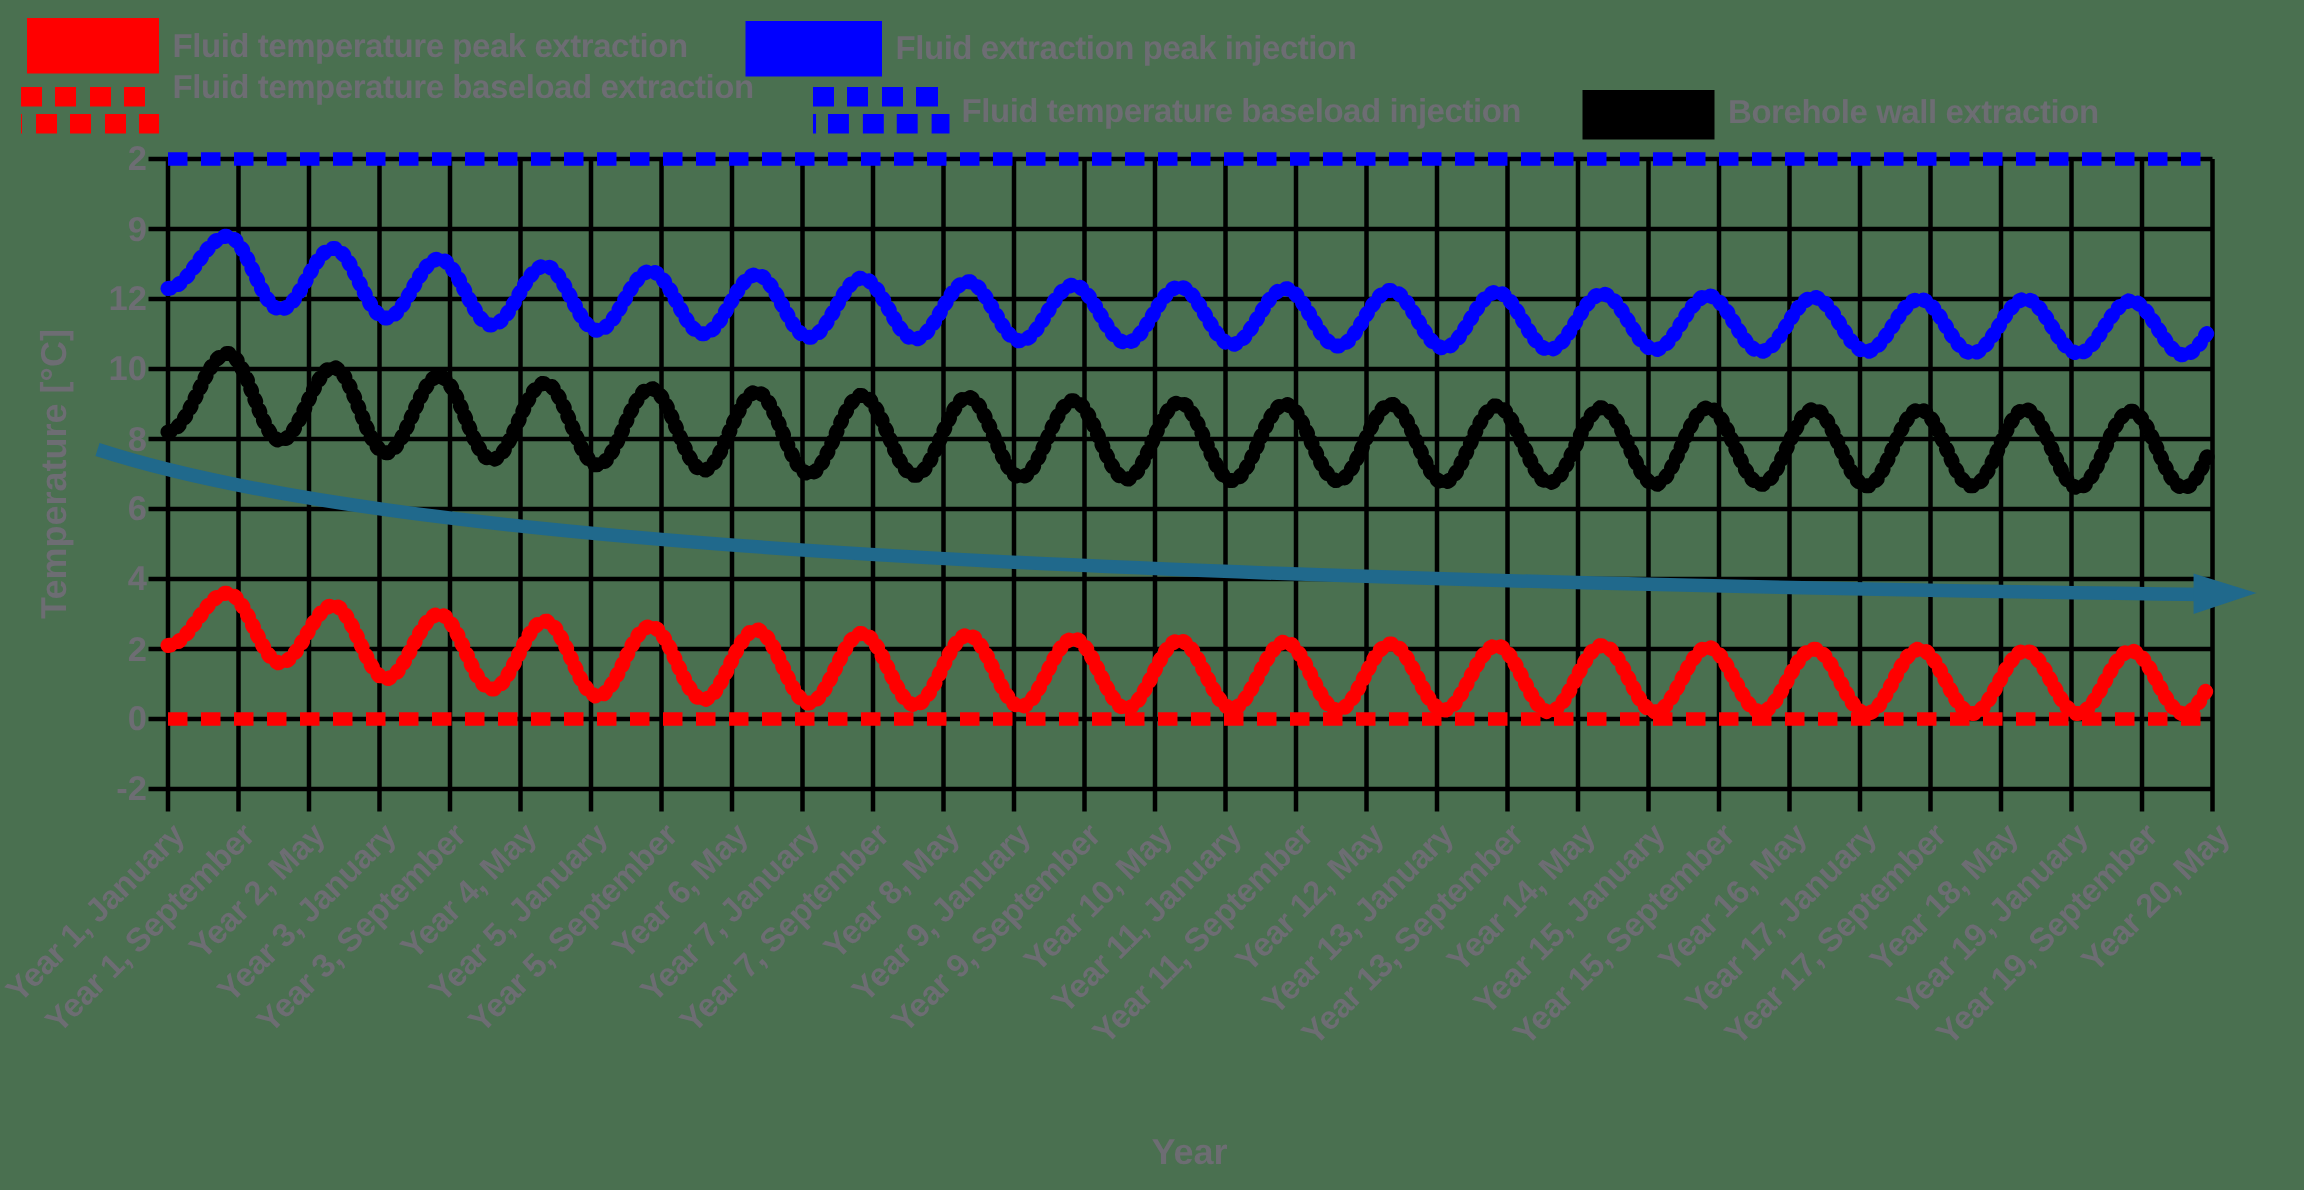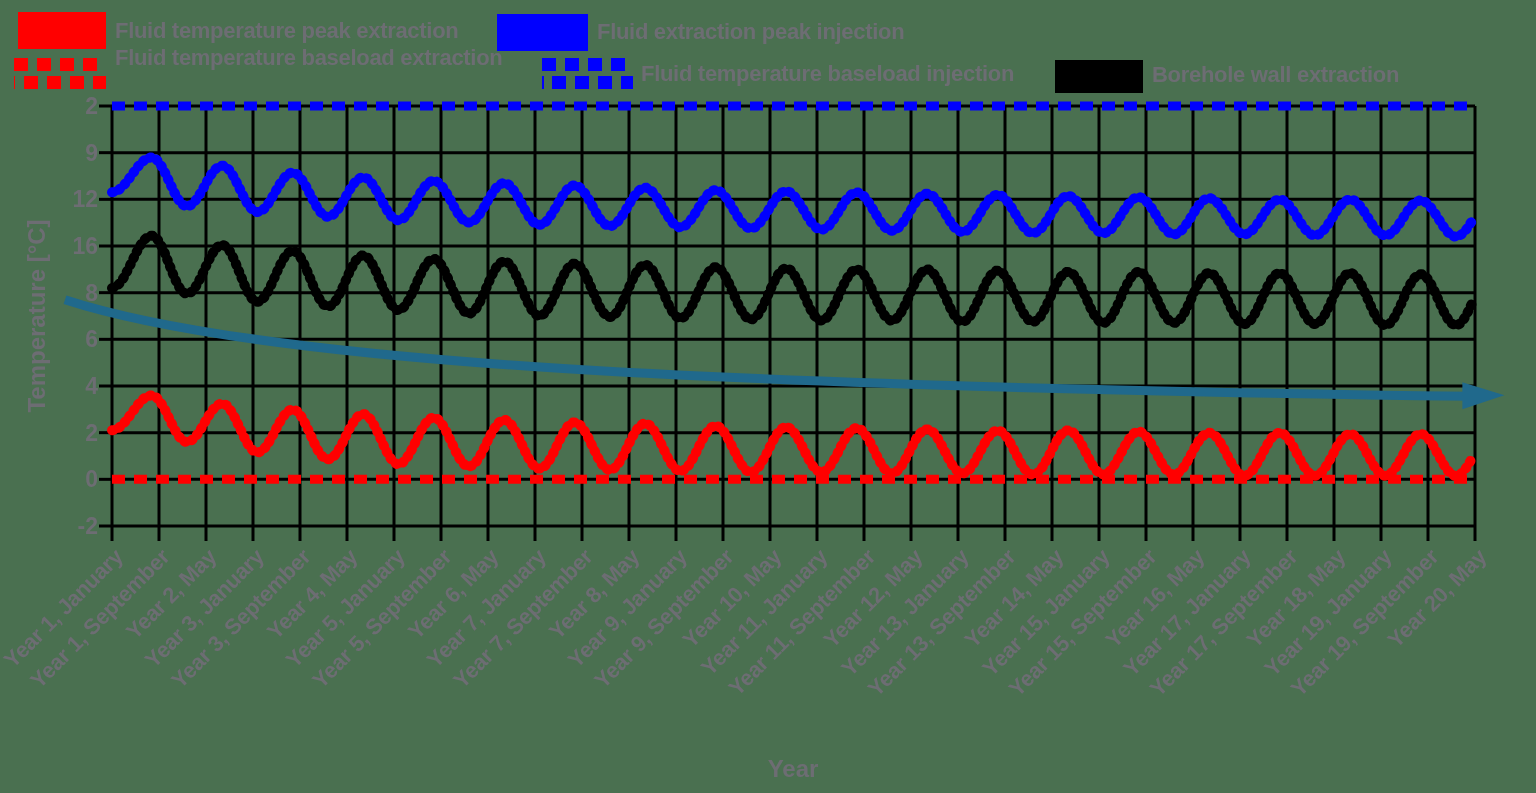--- a/index.html
+++ b/index.html
@@ -54,21 +54,21 @@
   <div class="lg-label" style="left:1152px;top:58px;">Borehole wall extraction</div>
 </div>
 
 <div id="y-title" class="axis-text">Temperature [°C]</div>
 <div id="x-title" class="axis-text">Year</div>
 
 <div id="y-ticks">
     <div class="ytick" style="left: 38px; top: 106px;">2</div>
     <div class="ytick" style="left: 38px; top: 152.667px;">9</div>
     <div class="ytick" style="left: 38px; top: 199.333px;">12</div>
-    <div class="ytick" style="left: 38px; top: 246px;">16</div>
+    <div class="ytick" style="left: 38px; top: 246px;">10</div>
     <div class="ytick" style="left: 38px; top: 292.667px;">8</div>
     <div class="ytick" style="left: 38px; top: 339.333px;">6</div>
     <div class="ytick" style="left: 38px; top: 386px;">4</div>
     <div class="ytick" style="left: 38px; top: 432.667px;">2</div>
     <div class="ytick" style="left: 38px; top: 479.333px;">0</div>
     <div class="ytick" style="left: 38px; top: 526px;">-2</div>
   </div>
 <div id="x-ticks">
     <div class="xlab" style="left: 112px;">
       <span>Year 1, January</span>

